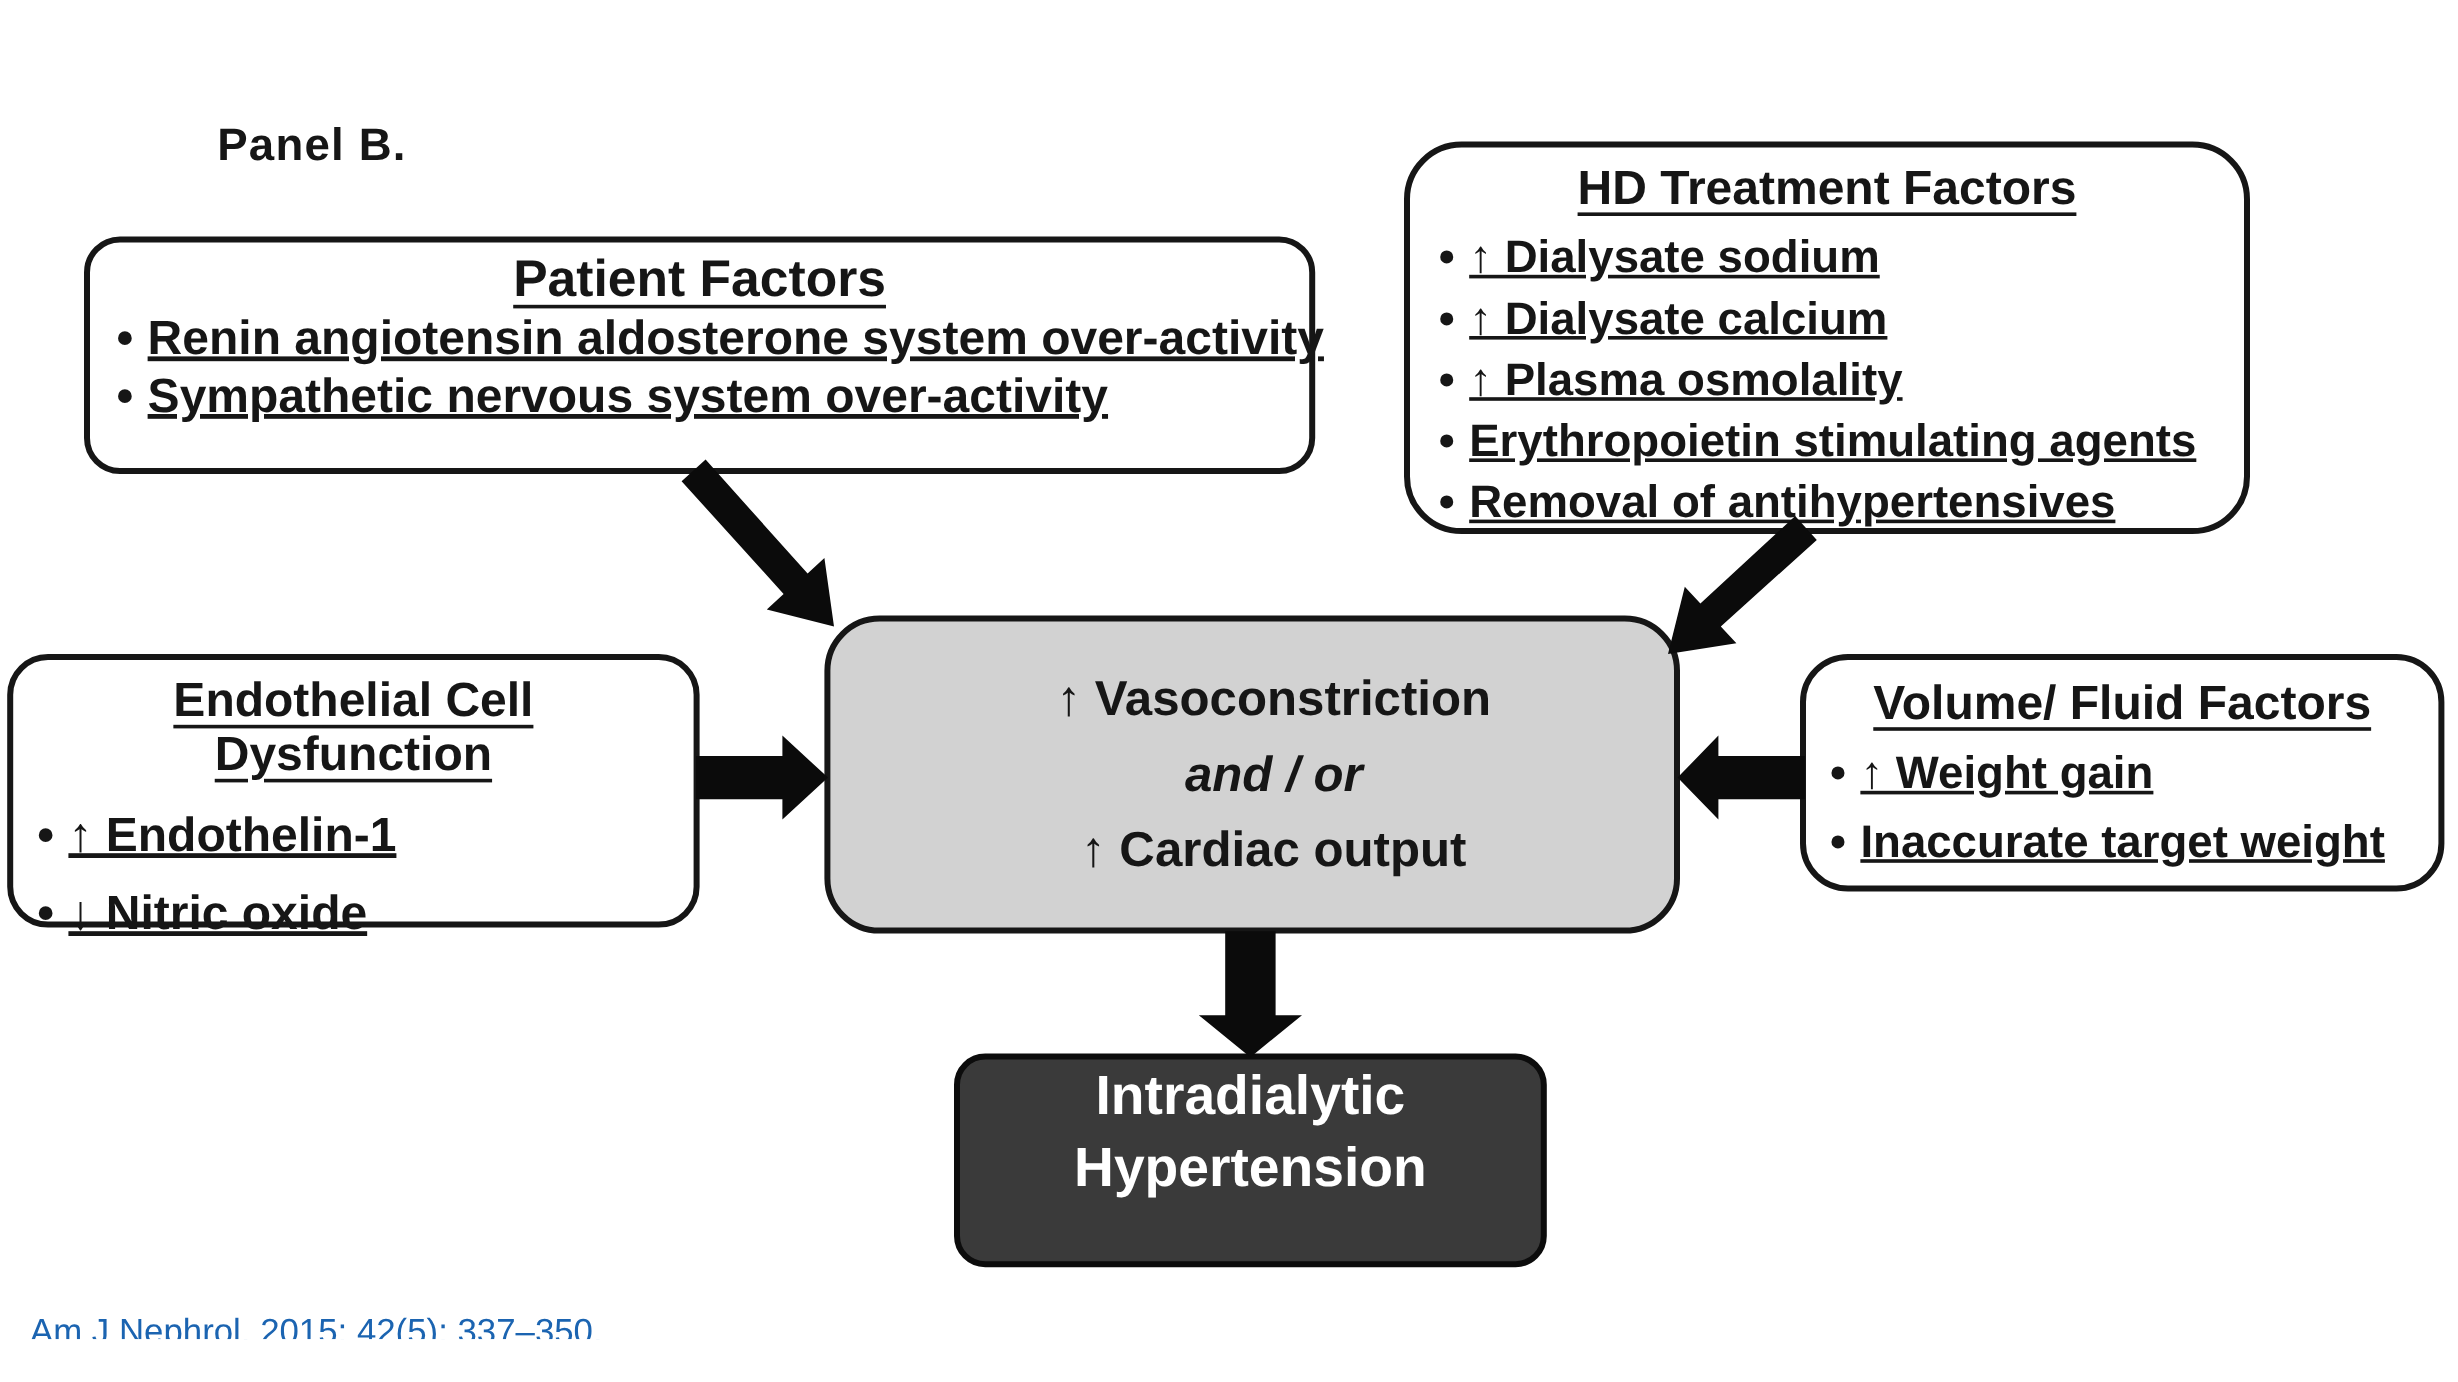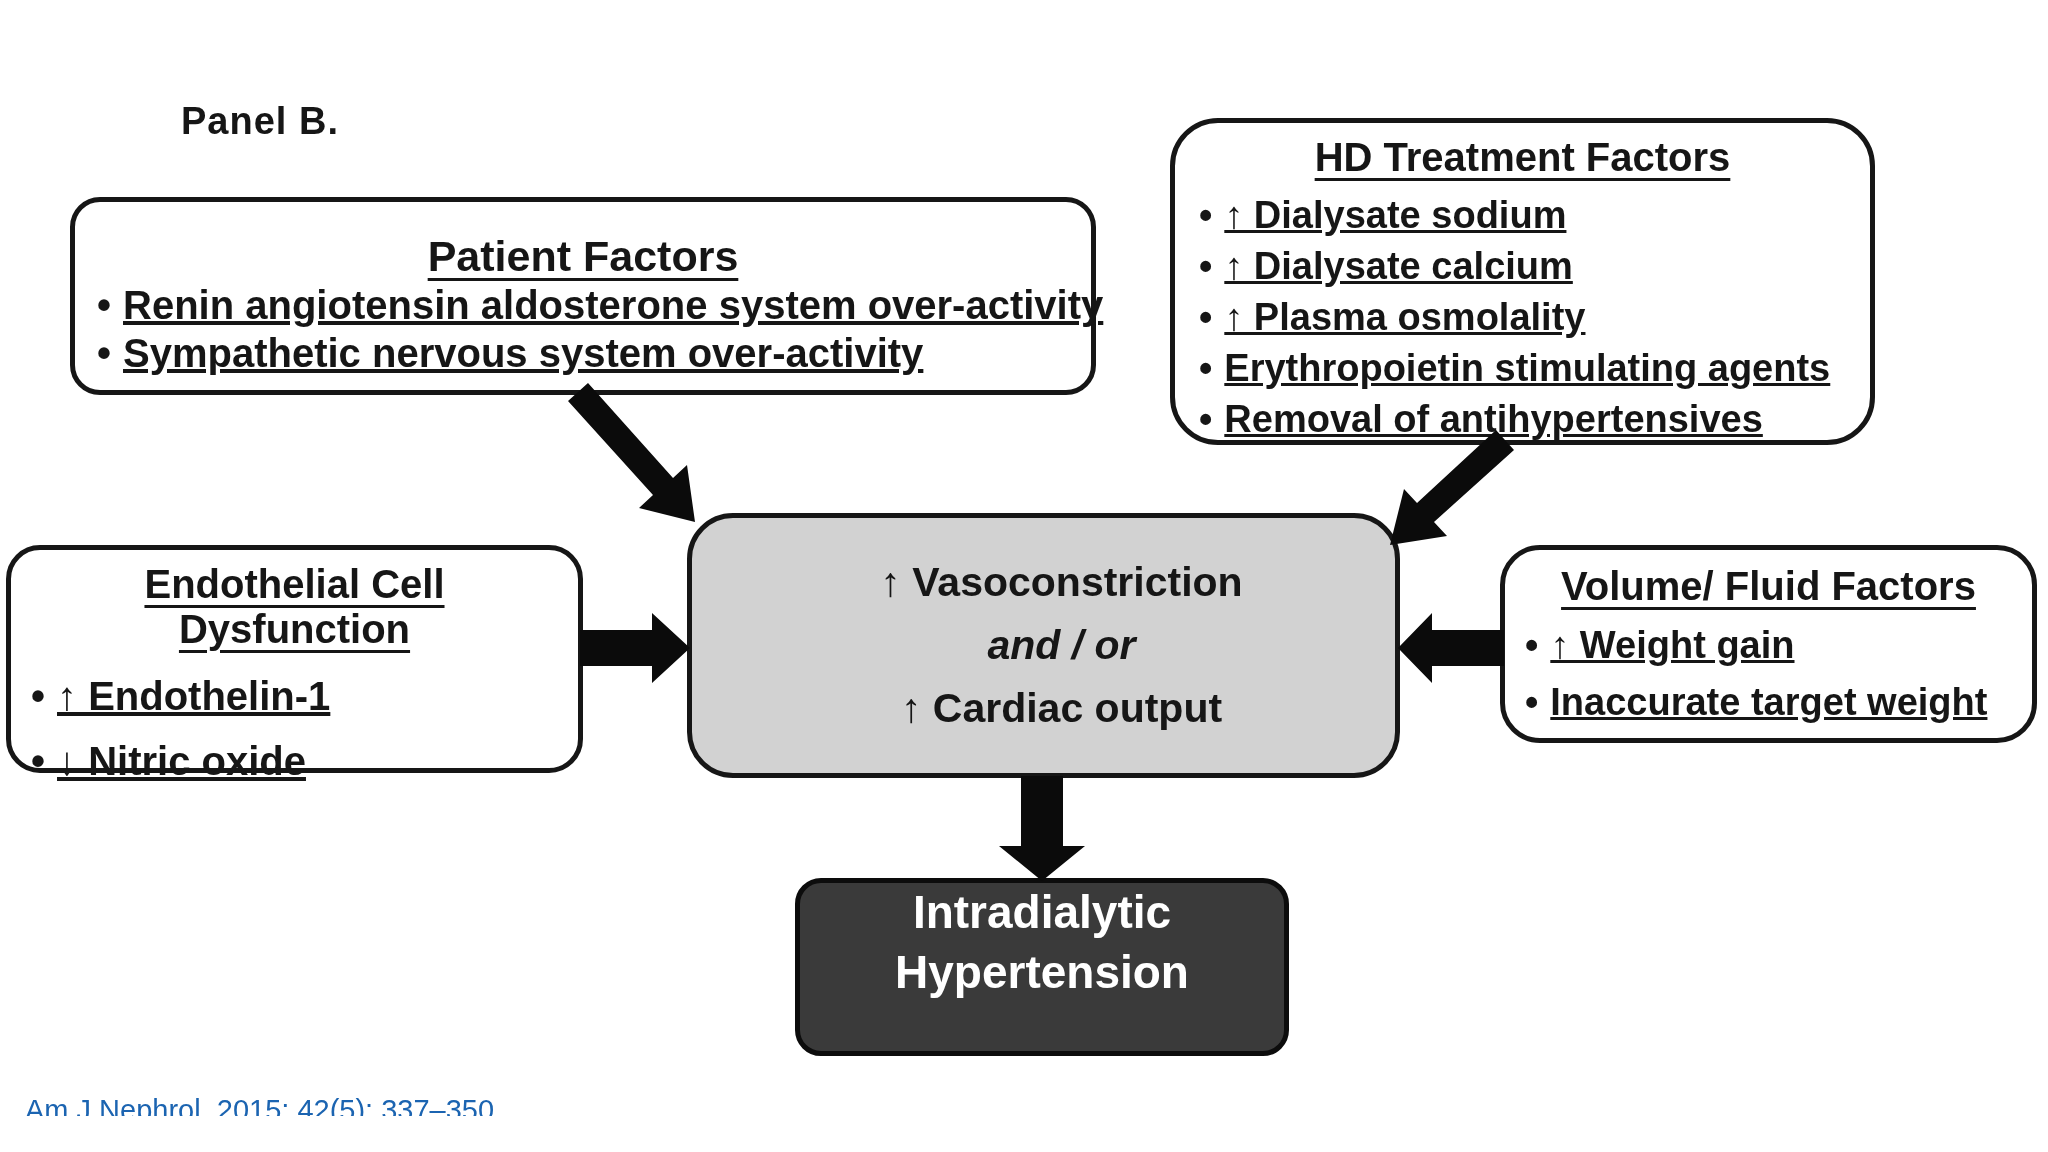--- a/index.html
+++ b/index.html
@@ -26,21 +26,21 @@
     font-weight:bold;
     text-decoration:underline;
     text-decoration-thickness:3px;
     text-underline-offset:7px;
   }
   .fbox .items{margin:0;padding:0;list-style:none;font-weight:bold;}
   .fbox .item{white-space:nowrap;text-decoration:underline;}
   .bullet{display:inline-block;margin-right:12px;}
 
   
-  #box-patient{left:70px;top:197px;width:1026px;height:198px;border-radius:30px;padding:28px 18px;}
+  #box-patient{left:70px;top:197px;width:1026px;height:198px;border-radius:30px;padding:5px 18px;}
   #box-patient .title{font-size:43px;margin-top:2px;}
   #box-patient .items{font-size:40px;line-height:1.2;padding-left:4px;}
 
   
   #box-hd{left:1158px;top:118px;width:705px;height:327px;border-radius:48px;padding:12px 24px;margin-left:12px;}
   #box-hd .title{font-size:40px;}
   #box-hd .items{font-size:38px;line-height:1.34;margin-top:10px;}
 
   
   #box-endo{left:6px;top:545px;width:577px;height:228px;border-radius:34px;padding:12px 20px;}

